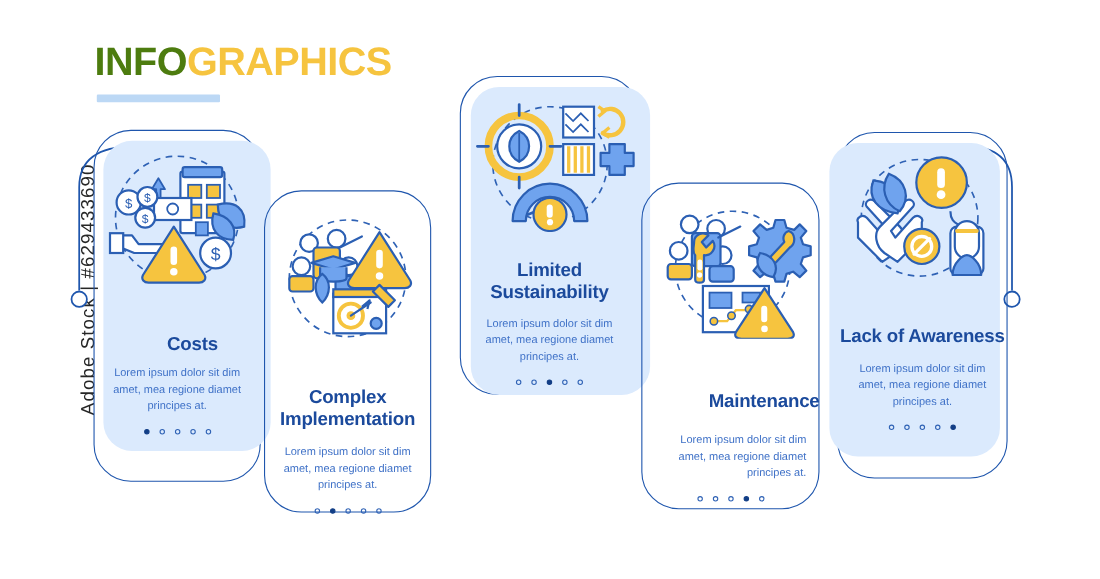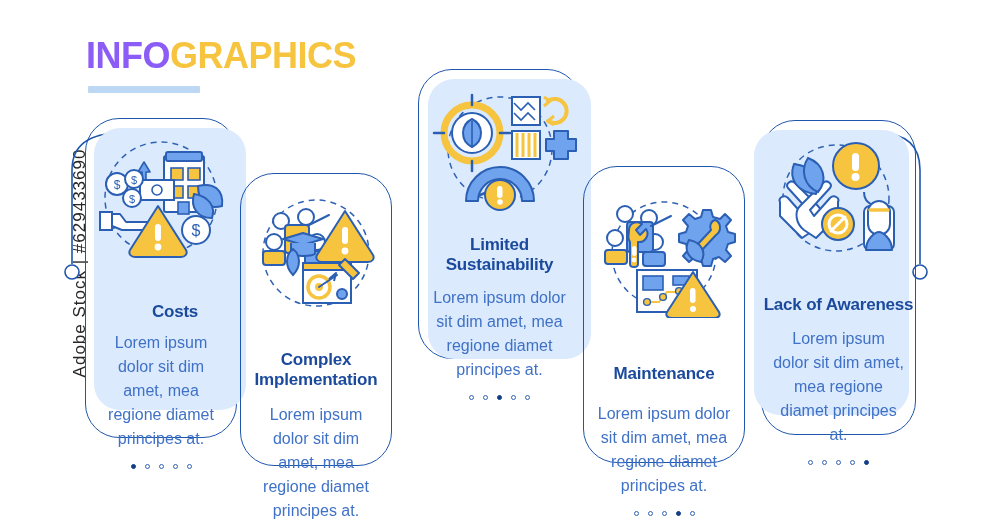--- a/index.html
+++ b/index.html
@@ -21,21 +21,21 @@
     font-size:17px;letter-spacing:1px;color:#262626;
     white-space:nowrap;font-family:"Liberation Sans",sans-serif;
   }
 
   
   .title{
     position:absolute;left:86px;top:38px;
     font-size:36px;font-weight:bold;letter-spacing:-0.5px;
     line-height:1;
   }
-  .title .t1{color:#8b5cf6;}
+  .title .t1{color:#4d7c0f;}
   .title .t2{color:#f6c43f;text-align:right;}
   .title-rule{
     position:absolute;left:88px;top:86px;
     width:112px;height:7px;background:#bcd8f5;border-radius:1px;
   }
 
   
   .card{position:absolute;}
   .card .outline{
     position:absolute;left:0;top:0;width:100%;height:100%;
@@ -46,21 +46,21 @@
     position:absolute;border-radius:26px;background:#dbeafd;
   }
   .card-body{position:absolute;left:0;width:100%;text-align:center;}
 
   .icon-wrap{position:relative;margin:0 auto;}
   .c-title{
     color:#1b4a9c;font-weight:bold;line-height:1.15;
     font-size:17px;letter-spacing:-0.2px;
   }
   .c-desc{
-    color:#3f71c7;font-size:16px;line-height:1.5;
+    color:#3f71c7;font-size:10px;line-height:1.5;
     margin-top:9px;padding:0 12px;
   }
   .dots{margin-top:13px;display:flex;justify-content:center;gap:9px;}
   .dot{width:5px;height:5px;border-radius:50%;box-sizing:border-box;
        border:1px solid #2f62b5;background:transparent;}
   .dot.on{background:#123e86;border-color:#123e86;}
 
   
   .conn{position:absolute;left:0;top:0;pointer-events:none;}
 </style>
@@ -227,21 +227,21 @@
         <span class="dot"></span>
         <span class="dot on"></span>
         <span class="dot"></span>
         <span class="dot"></span>
       </div>
     </div>
   </div>
 
   <div class="card" style="left:583px;top:166px;width:162px;height:297px;">
     <div class="outline"></div>
-    <div class="card-body" style="top:32px;">
+    <div class="card-body" style="top:22px;text-align:right;">
       <div class="icon-wrap">
         <svg width="158" height="120" viewBox="0 0 158 120">
           <circle cx="79" cy="56" r="52" fill="none" stroke="#2f62b5" stroke-width="1.5" stroke-dasharray="6 5"></circle>
 
           <circle cx="40" cy="16" r="8" fill="#ffffff" stroke="#2b5fb3" stroke-width="2"></circle>
           <circle cx="64" cy="20" r="8" fill="#ffffff" stroke="#2b5fb3" stroke-width="2"></circle>
           <circle cx="30" cy="40" r="8" fill="#ffffff" stroke="#2b5fb3" stroke-width="2"></circle>
           <circle cx="70" cy="44" r="8" fill="#ffffff" stroke="#2b5fb3" stroke-width="2"></circle>
           <rect x="42" y="24" width="26" height="30" rx="3" fill="#6fa3ee" stroke="#2b5fb3" stroke-width="2"></rect>
           <rect x="20" y="52" width="22" height="14" rx="3" fill="#f6c43f" stroke="#2b5fb3" stroke-width="2"></rect>

